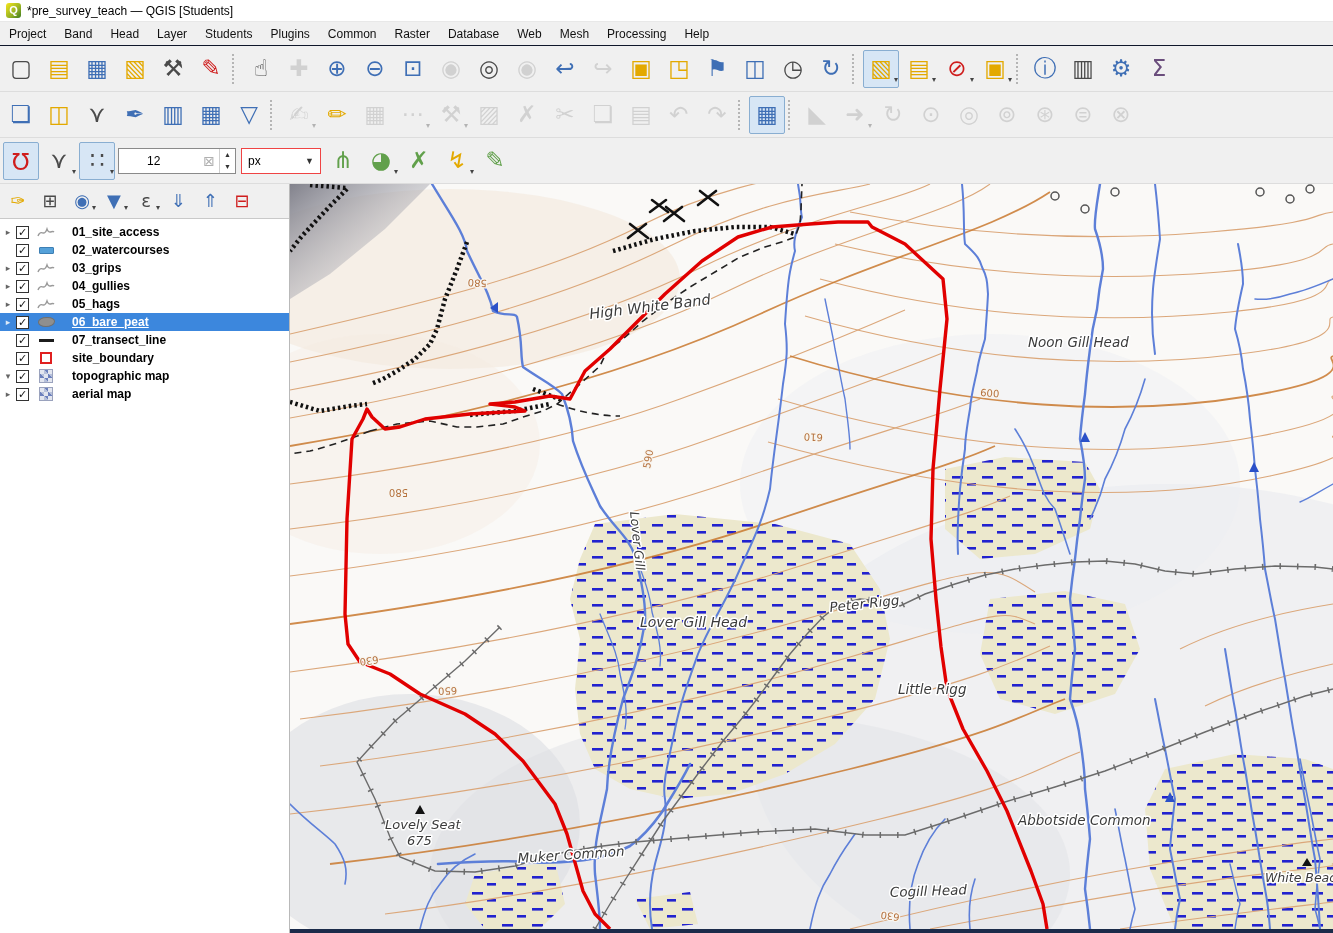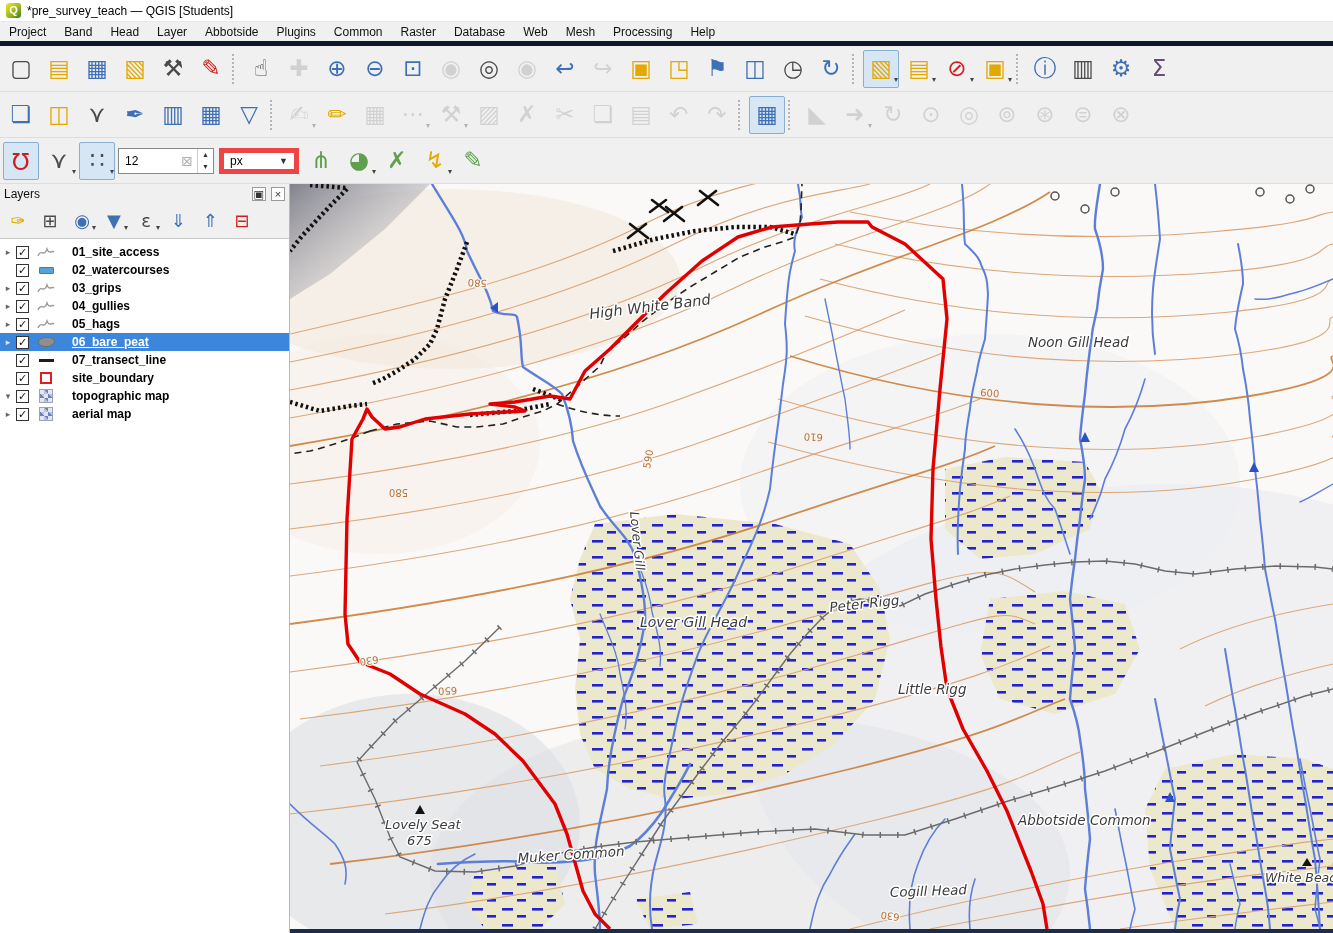--- a/index.html
+++ b/index.html
@@ -5,47 +5,47 @@
   * { margin:0; padding:0; box-sizing:border-box; }
   html,body { width:1333px; height:933px; overflow:hidden;
     font-family:"Liberation Sans","DejaVu Sans",sans-serif; background:#f0f0f0; }
   
   .titlebar { height:22px; background:#ffffff; display:flex; align-items:center;
     padding-left:6px; font-size:12px; color:#000; gap:6px; border-bottom:1px solid #e8e8e8;}
   .qlogo { width:15px; height:15px; border-radius:3px;
     background:linear-gradient(135deg,#f8e71c 0%,#93b023 60%,#3a7a1e 100%);
     color:#fff; font-weight:bold; font-size:11px; line-height:15px; text-align:center;}
   .menubar { height:24px; background:#f0f0f0; display:flex; align-items:center;
-    font-size:12px; color:#111; border-bottom:5px solid #0f172a;}
+    font-size:12px; color:#111; border-bottom:1px solid #0f172a;}
   .menubar span { padding:4px 9px; cursor:default; }
   
   .toolbar { height:46px; background:#f0f0f0; display:flex; align-items:center;
     padding-left:2px; border-bottom:1px solid #dddddd; }
   .tsep { width:8px; height:30px; margin:0 2px;
     border-left:2px dotted #b5b5b5; }
   .tbtn { width:36px; height:38px; display:inline-flex; align-items:center;
     justify-content:center; position:relative; border:1px solid transparent;
     border-radius:2px; margin:0 1px; cursor:pointer; }
   .tbtn .g { font-family:"DejaVu Sans",sans-serif; font-size:23px; line-height:1; }
   .tbtn .g.flip { display:inline-block; transform:rotate(180deg); }
   .tbtn.dis { opacity:.35; filter:grayscale(90%); cursor:default; }
   .tbtn.pressed { background:#d7e6f5; border:1px solid #89aed1; }
   .tbtn .dd { position:absolute; right:0px; bottom:3px; font-size:8px; color:#444; }
   .c-dark{color:#4a4a4a}.c-gray{color:#9a9a9a}.c-blue{color:#3f6fb5}
   .c-yellow{color:#e3a900}.c-red{color:#cf1d1d}.c-green{color:#61a04b}
   .c-purple{color:#6a4d7c}
   .spinbox { display:inline-flex; align-items:center; height:26px; background:#fff;
-    border:1px solid #8a8a8a; margin:0 2px; }
+    border:1px solid #8a8a8a; margin:0 2px;padding-left:22px; }
   .spinbox input { width:58px; border:none; outline:none; font-size:12px; padding-left:6px;
     font-family:"Liberation Sans",sans-serif;}
   .spin-clear { width:20px; color:#b0b0b0; font-size:14px; text-align:center; cursor:pointer;}
   .spin-arrows { display:flex; flex-direction:column; width:16px; border-left:1px solid #cfcfcf;}
   .spin-arrows span { font-size:7px; line-height:12px; text-align:center; color:#333; cursor:pointer;}
   .combo { display:inline-flex; align-items:center; justify-content:space-between;
-    width:80px; height:26px; background:#fff; border:5px solid #ef4444; font-size:12px;
+    width:80px; height:26px; background:#fff; border:1px solid #ef4444; font-size:12px;
     padding:0 6px; margin:0 3px; cursor:pointer;}
   .combo .dd2 { font-size:9px; color:#333; }
   
   .main { display:flex; height:749px; }
   .panel { width:290px; background:#f0f0f0; border-right:1px solid #b9b9b9;
     display:flex; flex-direction:column; }
   .panel-head { height:20px; display:flex; align-items:center; font-size:12px;
     color:#111; padding:0 4px; justify-content:space-between;}
   .panel-winbtns span { font-size:11px; color:#333; border:1px solid #9a9a9a;
     width:14px; height:14px; display:inline-flex; align-items:center; justify-content:center;
@@ -89,21 +89,21 @@
 <div class="titlebar">
   <span class="qlogo">Q</span>
   <span>*pre_survey_teach — QGIS [Students]</span>
 </div>
 
 <div class="menubar">
   <span>Project</span>
   <span>Band</span>
   <span>Head</span>
   <span>Layer</span>
-  <span>Abbotside</span>
+  <span>Students</span>
   <span>Plugins</span>
   <span>Common</span>
   <span>Raster</span>
   <span>Database</span>
   <span>Web</span>
   <span>Mesh</span>
   <span>Processing</span>
   <span>Help</span>
 </div>
 
@@ -346,27 +346,20 @@
       </span>
       <span class="tbtn">
         <span class="g c-green">✎</span>
       </span>
     </span>
 </div>
 
 <div class="main">
 
   <div class="panel">
-    <div class="panel-head">
-      <span>Layers</span>
-      <span class="panel-winbtns">
-        <span>▣</span>
-        <span>×</span>
-      </span>
-    </div>
     <div class="panel-tools">
         <span class="tbtn">
           <span class="g c-yellow">✑</span>
         </span>
         <span class="tbtn">
           <span class="g c-dark">⊞</span>
         </span>
         <span class="tbtn">
           <span class="g c-blue">◉</span>
           <span class="dd">▾</span>

